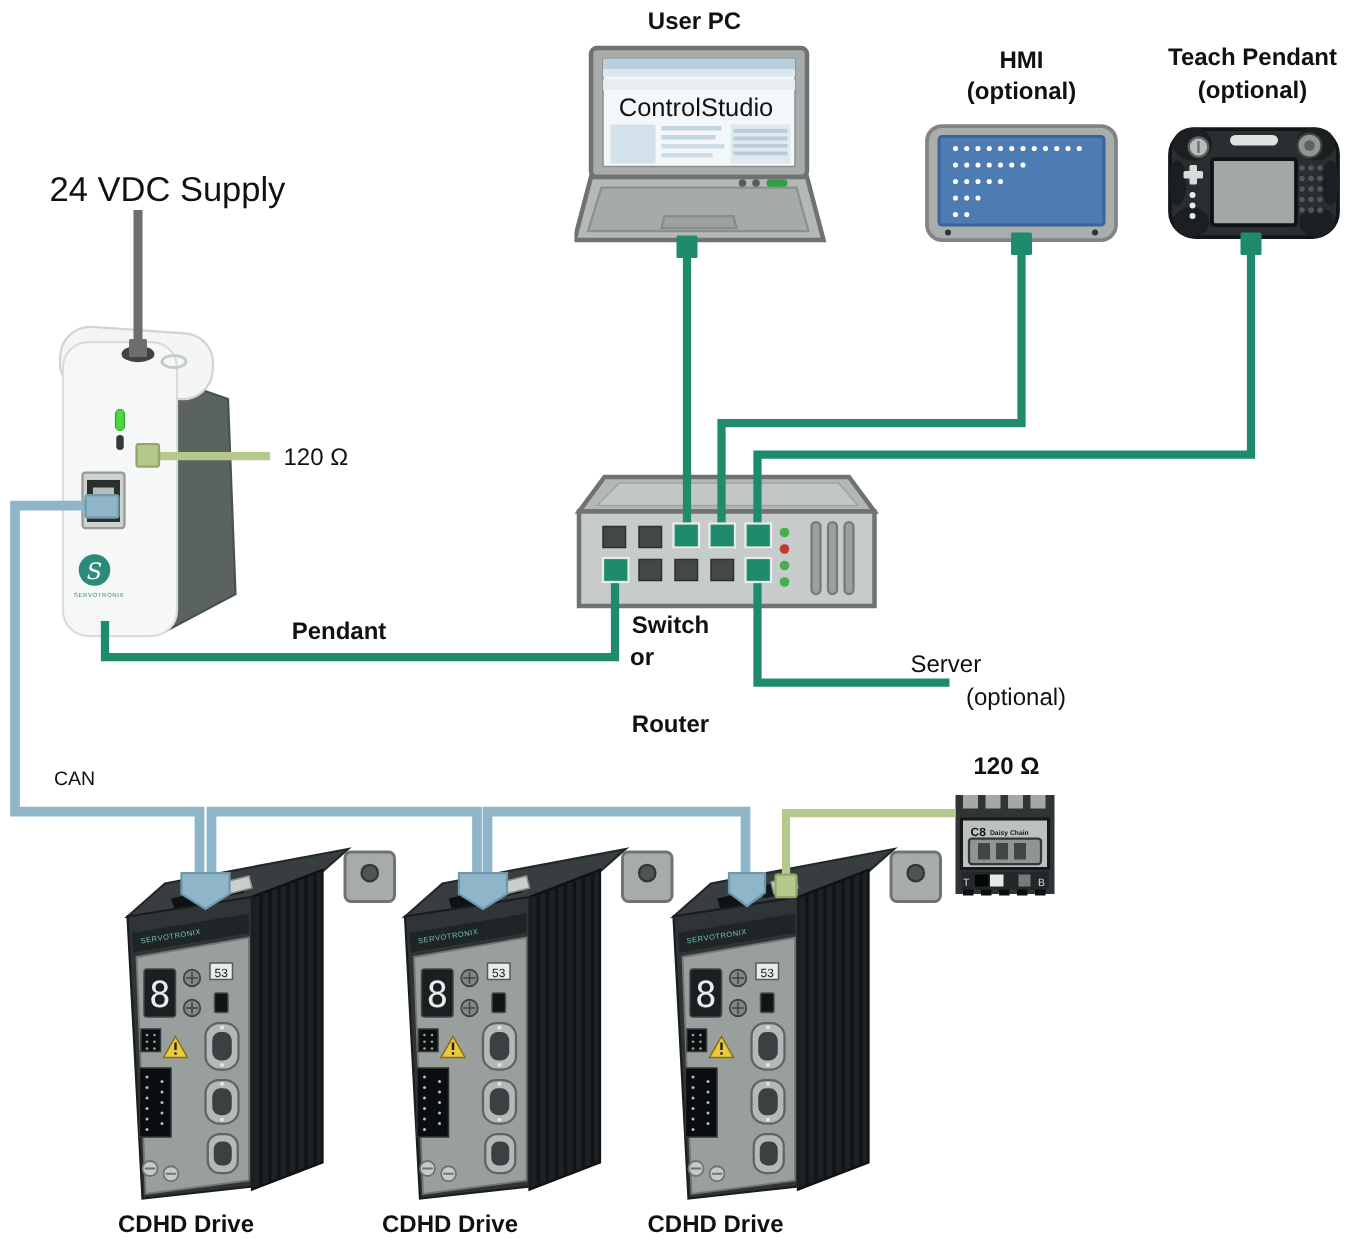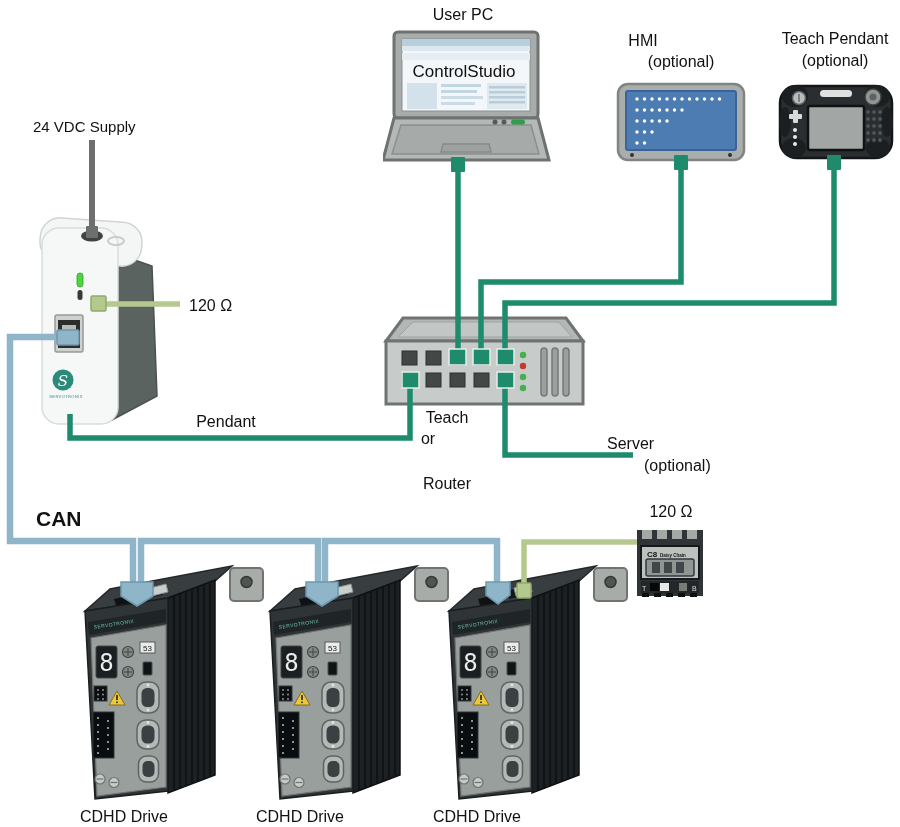--- a/index.html
+++ b/index.html
@@ -1,20 +1,20 @@
 <!DOCTYPE html>
 <html><head>
 <meta charset="utf-8">
 <style>
   html,body{margin:0;padding:0;background:#fff;}
   #canvas{position:relative;width:900px;height:827px;background:#ffffff;overflow:hidden;
           font-family:"Liberation Sans",sans-serif;color:#1a1a1a;}
   .abs{position:absolute;}
   .label{position:absolute;font-size:16px;line-height:21px;color:#111;white-space:pre;}
-  .ctr{transform:translateX(-50%);text-align:center;}
+  .ctr{transform:translateX(-50%);text-align:center;font-weight:bold;}
   svg{display:block;}
 </style>
 </head>
 <body>
 
 <div id="canvas">
 
   <svg class="abs" style="left:383px;top:28px" width="170" height="136" viewBox="0 0 170 136">
     <rect x="11" y="4" width="144" height="86" rx="4" fill="#a8adab" stroke="#6e7371" stroke-width="3"></rect>
     <rect x="19" y="11" width="128" height="72" fill="#f3f7f9" stroke="#8a8f8d"></rect>
@@ -314,31 +314,31 @@
       <rect x="57" y="330" width="22" height="15" rx="1.5" fill="#8FB5C9" stroke="#6f98ad" stroke-width="1.5"></rect>
       <polygon points="121,582 153,582 153,596 137,606 121,596" fill="#8FB5C9" stroke="#6f98ad" stroke-width="1.5"></polygon>
       <polygon points="306,582 338,582 338,596 322,606 306,596" fill="#8FB5C9" stroke="#6f98ad" stroke-width="1.5"></polygon>
       <polygon points="486,582 510,582 510,595 498,604 486,595" fill="#8FB5C9" stroke="#6f98ad" stroke-width="1.5"></polygon>
       <rect x="91" y="296" width="15" height="15" rx="1.5" fill="#B5C98E" stroke="#93a868" stroke-width="1.5"></rect>
       <rect x="517" y="583" width="14" height="15" rx="1.5" fill="#B5C98E" stroke="#93a868" stroke-width="1.5"></rect>
     </g>
   </svg>
 
   <div class="label ctr" style="left:463px;top:4px">User PC</div>
-  <div class="label ctr" style="left:643px;top:30px">HMI</div>
+  <div class="label ctr" style="left:681px;top:30px">HMI</div>
   <div class="label ctr" style="left:681px;top:51px">(optional)</div>
   <div class="label ctr" style="left:835px;top:28px">Teach Pendant</div>
   <div class="label ctr" style="left:835px;top:50px">(optional)</div>
-  <div class="label" style="left:33px;top:116px;font-size:15px">24 VDC Supply</div>
+  <div class="label" style="left:33px;top:116px;font-size:23px">24 VDC Supply</div>
   <div class="label" style="left:189px;top:295px">120 Ω</div>
   <div class="label ctr" style="left:226px;top:411px">Pendant</div>
-  <div class="label ctr" style="left:447px;top:407px">Teach</div>
+  <div class="label ctr" style="left:447px;top:407px">Switch</div>
   <div class="label ctr" style="left:428px;top:428px">or</div>
   <div class="label ctr" style="left:447px;top:473px">Router</div>
   <div class="label" style="left:607px;top:433px">Server</div>
   <div class="label" style="left:644px;top:455px">(optional)</div>
-  <div class="label" style="left:36px;top:508px;font-weight:bold;font-size:21px">CAN</div>
+  <div class="label" style="left:36px;top:508px;font-weight:normal;font-size:13px">CAN</div>
   <div class="label ctr" style="left:671px;top:501px">120 Ω</div>
   <div class="label ctr" style="left:124px;top:806px">CDHD Drive</div>
   <div class="label ctr" style="left:300px;top:806px">CDHD Drive</div>
   <div class="label ctr" style="left:477px;top:806px">CDHD Drive</div>
 
 </div>
 
 </body></html>

